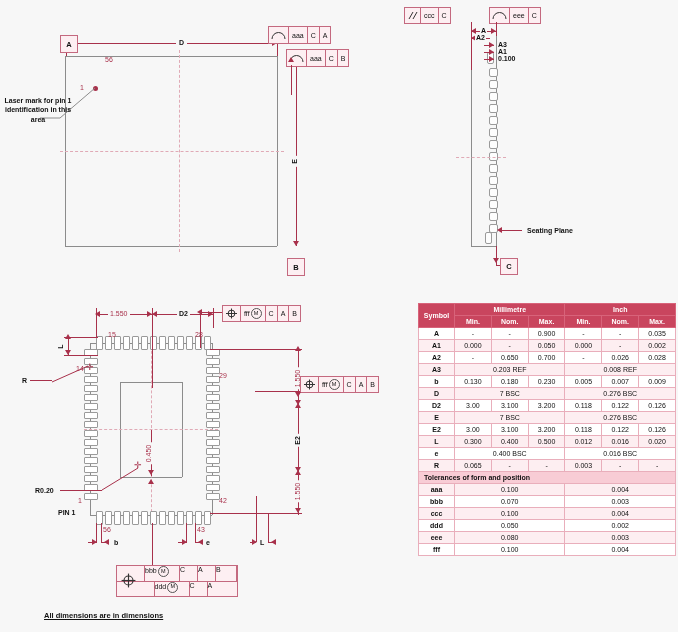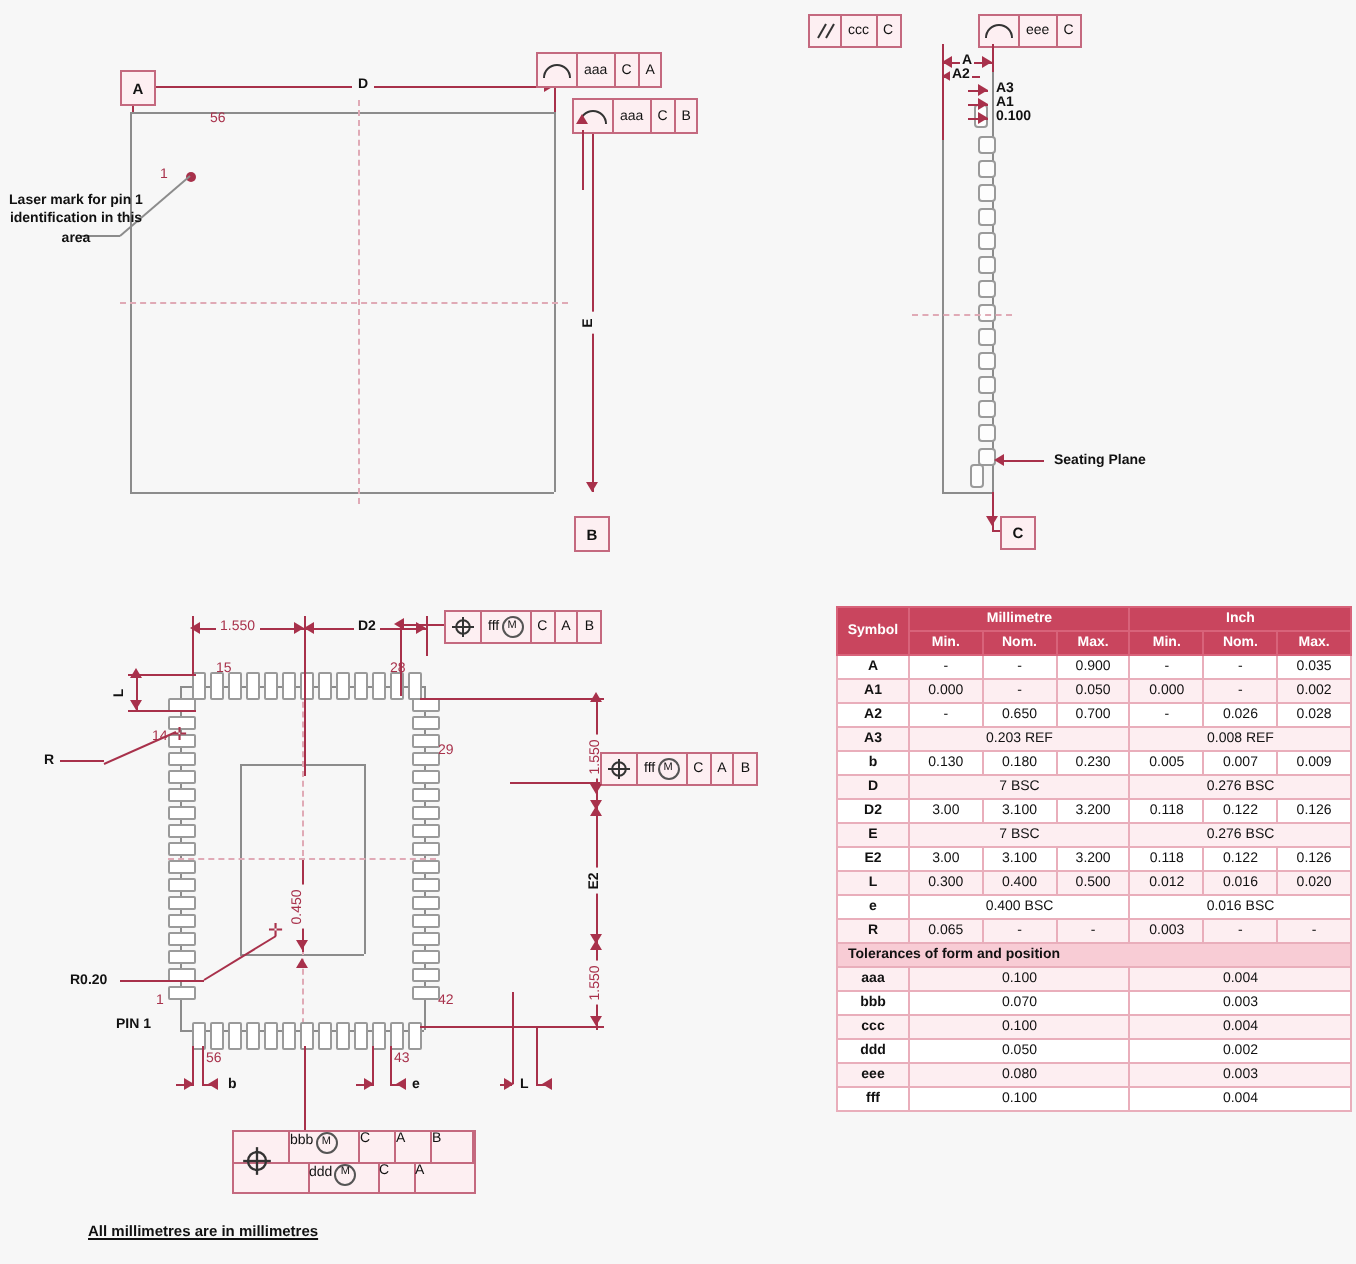--- a/index.html
+++ b/index.html
@@ -455,21 +455,21 @@
   <div class="abs" style="left:121px;top:573px;">
     <svg width="15" height="15" viewBox="0 0 13 13">
         <circle cx="6.5" cy="6.5" r="3.9" fill="none" stroke="#333" stroke-width="1"></circle>
         <line x1="6.5" y1="0.5" x2="6.5" y2="12.5" stroke="#333" stroke-width="1"></line>
         <line x1="0.5" y1="6.5" x2="12.5" y2="6.5" stroke="#333" stroke-width="1"></line>
       </svg>
   </div>
   <div class="vline" style="left:152px;top:523px;height:42px;"></div>
 </div>
 
-<div class="note">All millimetres are in millimetres</div>
+<div class="note">All dimensions are in dimensions</div>
 
 <table id="dimtable">
   <thead>
     <tr>
       <th rowspan="2" style="width:36px;">Symbol</th>
       <th colspan="3">Millimetre</th>
       <th colspan="3">Inch</th>
     </tr>
     <tr>
       <th>Min.</th>

